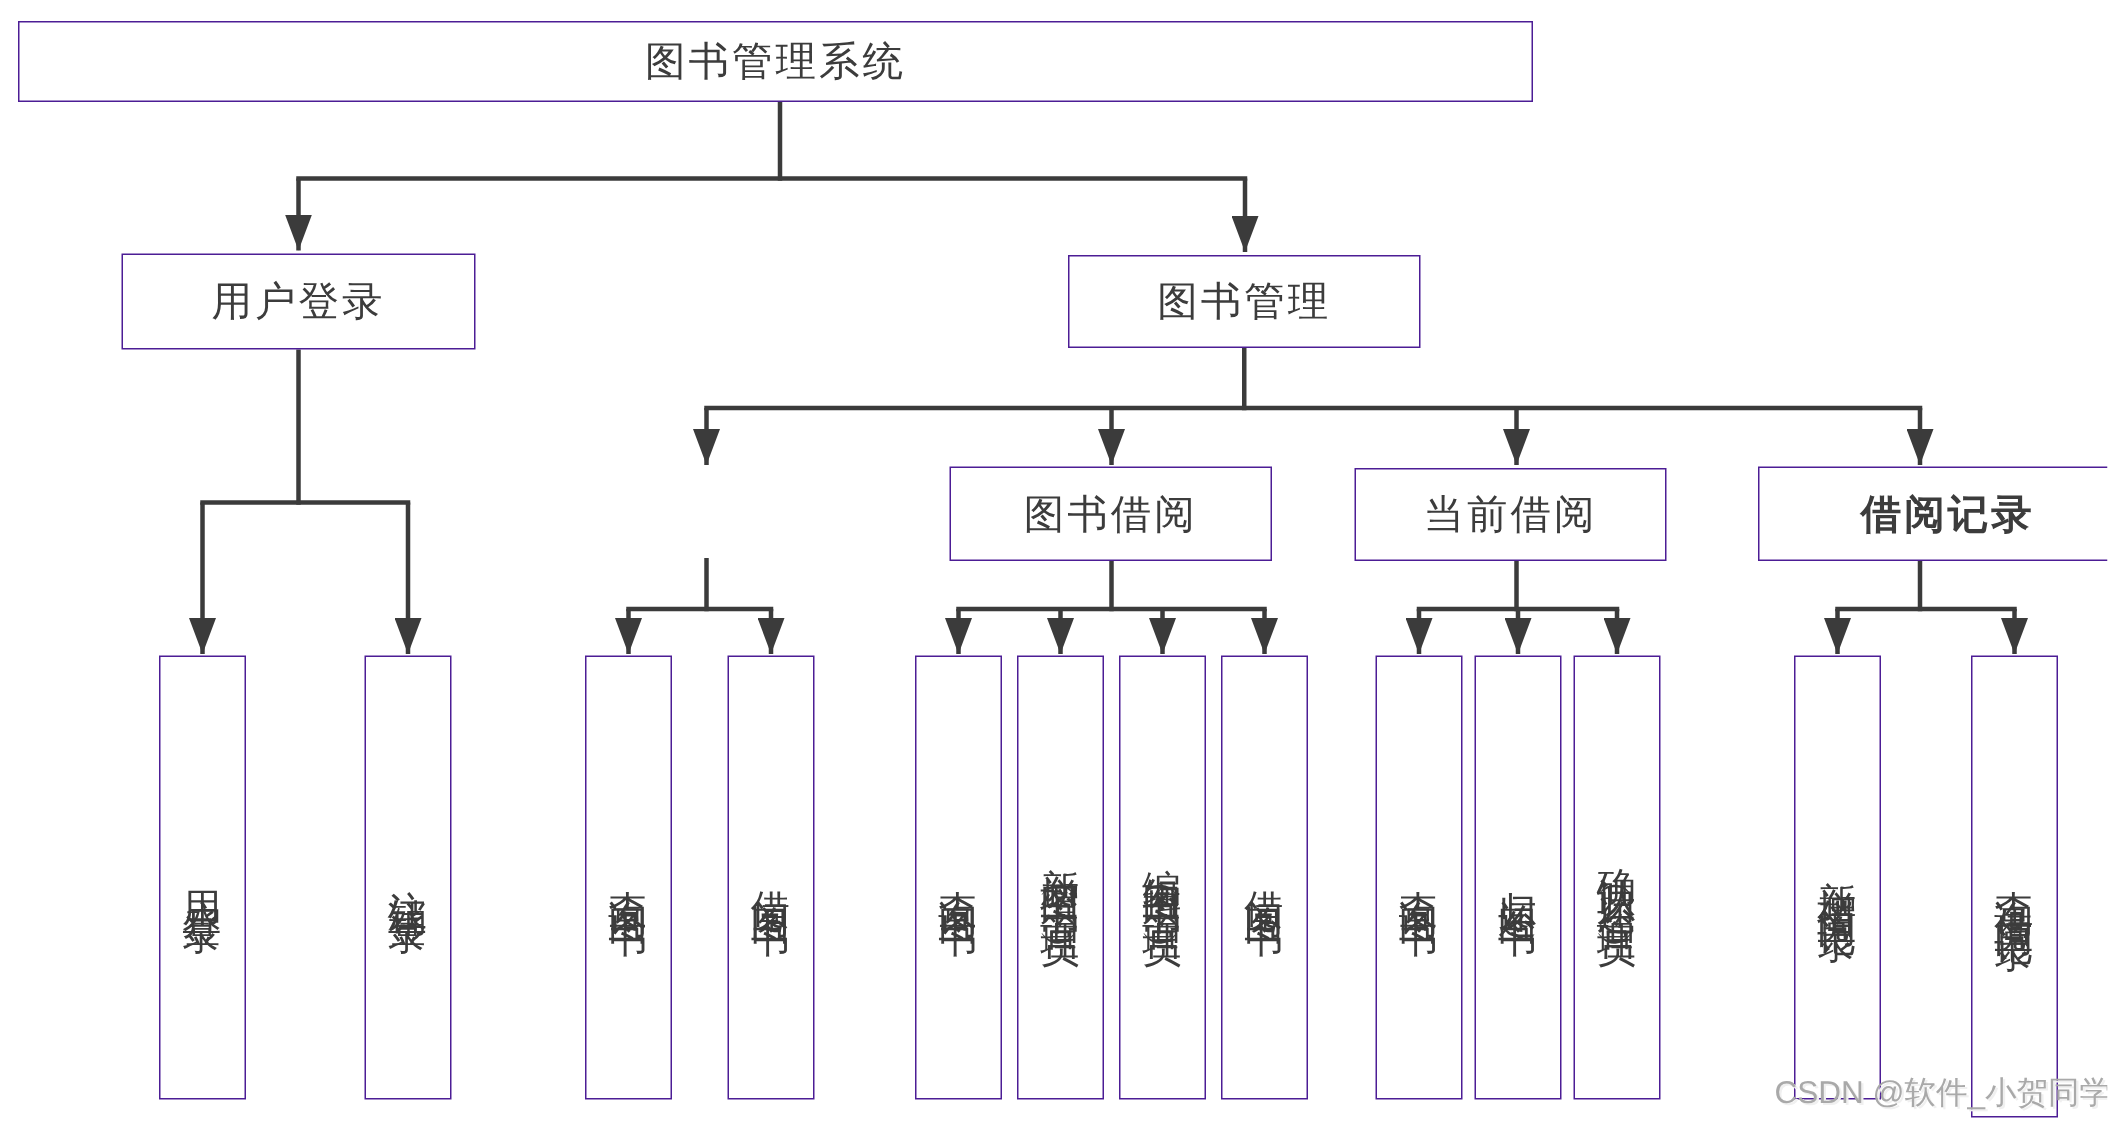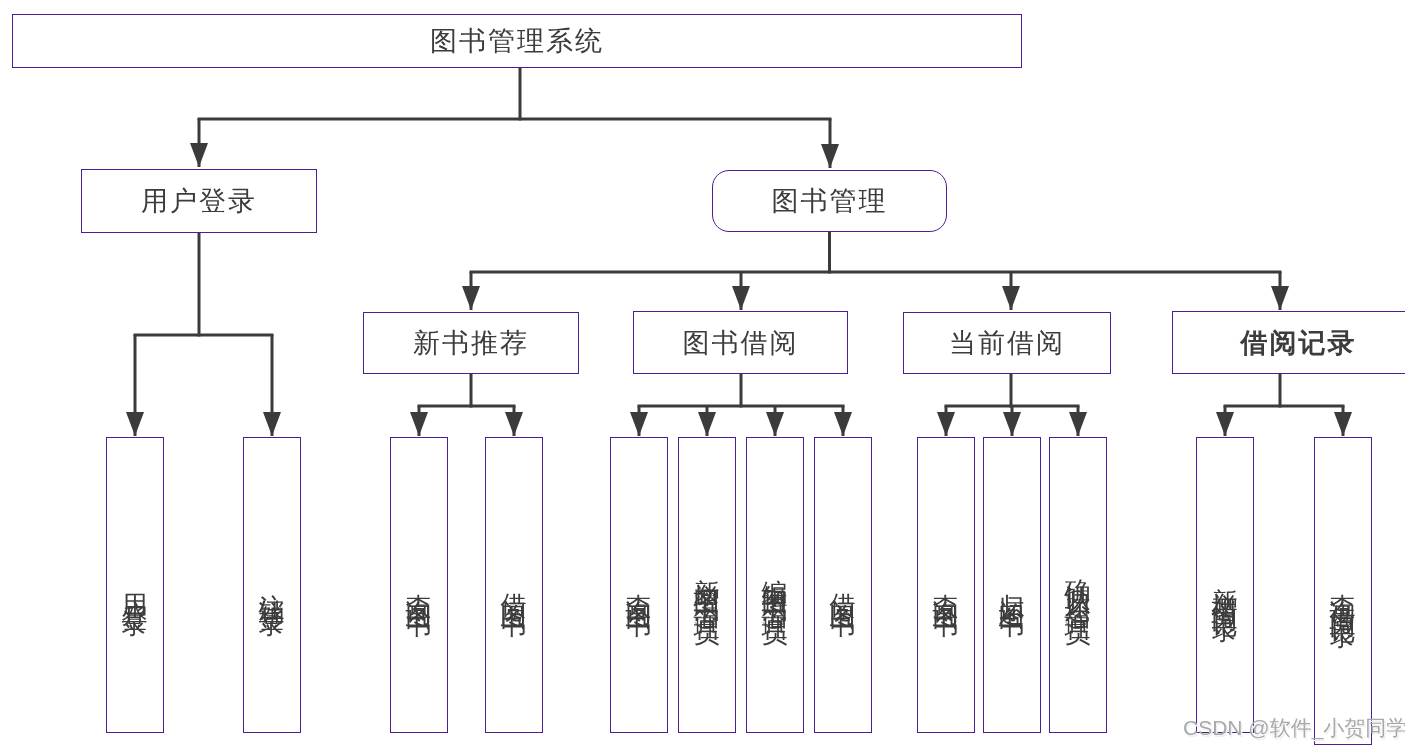--- a/index.html
+++ b/index.html
@@ -102,27 +102,24 @@
     </g>
   </svg>
 
   <div class="box hbox" style="left:12px; top:14px; width:1010px; height:54px;">
     <span>图书管理系统</span>
   </div>
 
   <div class="box hbox" style="left:81px; top:169px; width:236px; height:64px;">
     <span>用户登录</span>
   </div>
-  <div class="box hbox" style="left:712px; top:170px; width:235px; height:62px;border-radius:17px;">
+  <div class="box hbox" style="left:712px; top:170px; width:235px; height:62px;">
     <span>图书管理</span>
   </div>
 
-  <div class="box hbox" style="left:363px; top:312px; width:216px; height:62px;">
-    <span>新书推荐</span>
-  </div>
   <div class="box hbox" style="left:633px; top:311px; width:215px; height:63px;">
     <span>图书借阅</span>
   </div>
   <div class="box hbox" style="left:903px; top:312px; width:208px; height:62px;">
     <span>当前借阅</span>
   </div>
   <div class="box hbox" style="left:1172px; top:311px; width:253px; height:63px;font-weight:bold;">
     <span>借阅记录</span>
   </div>
 

